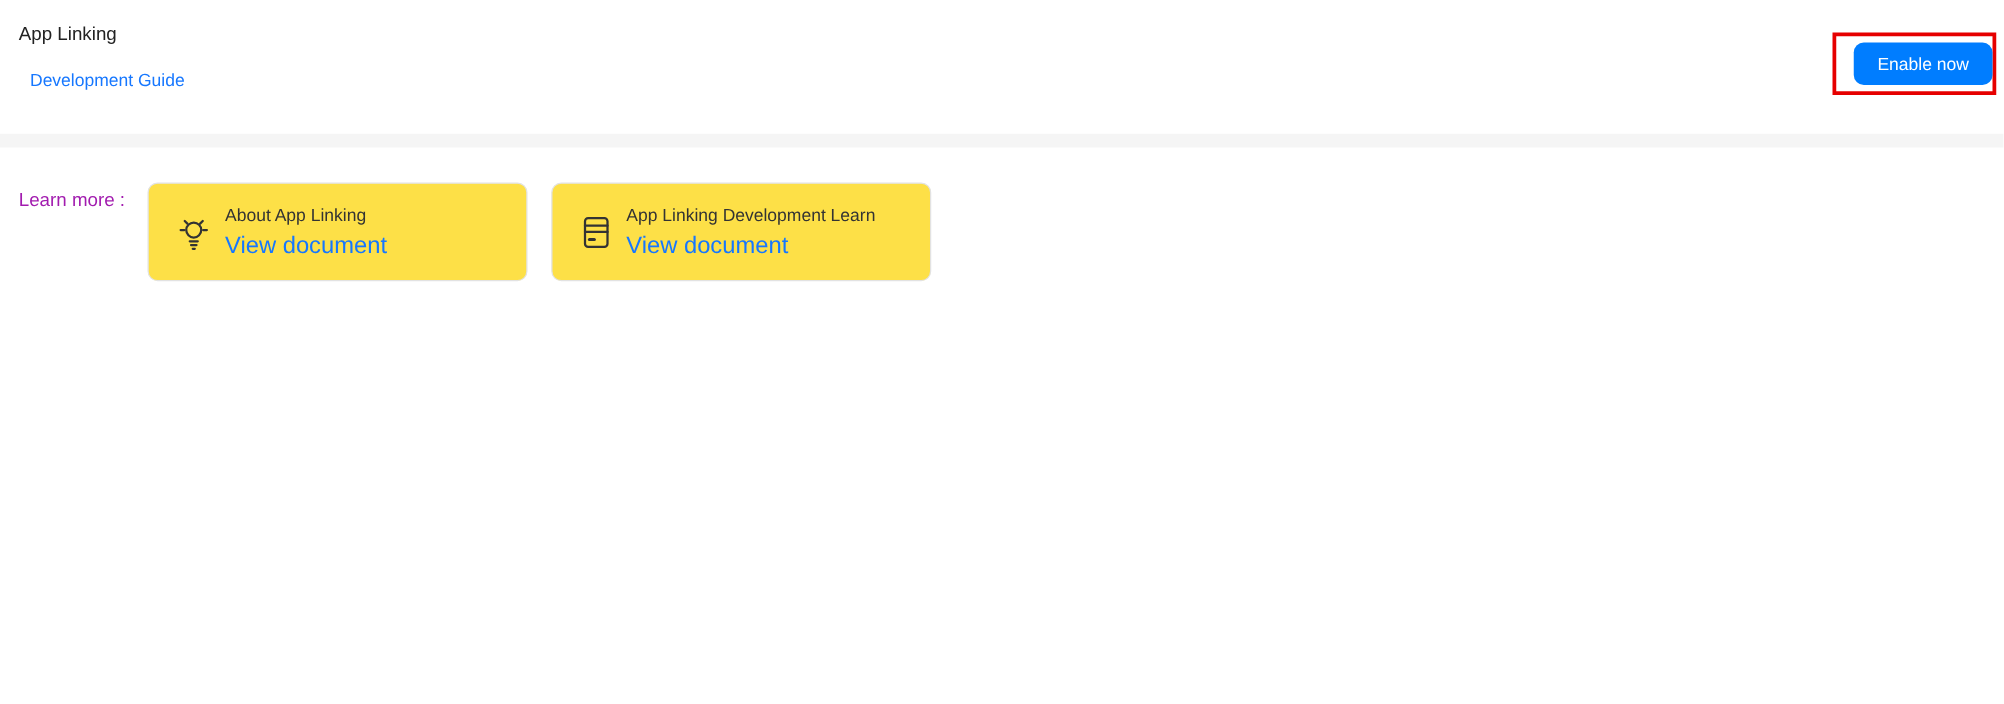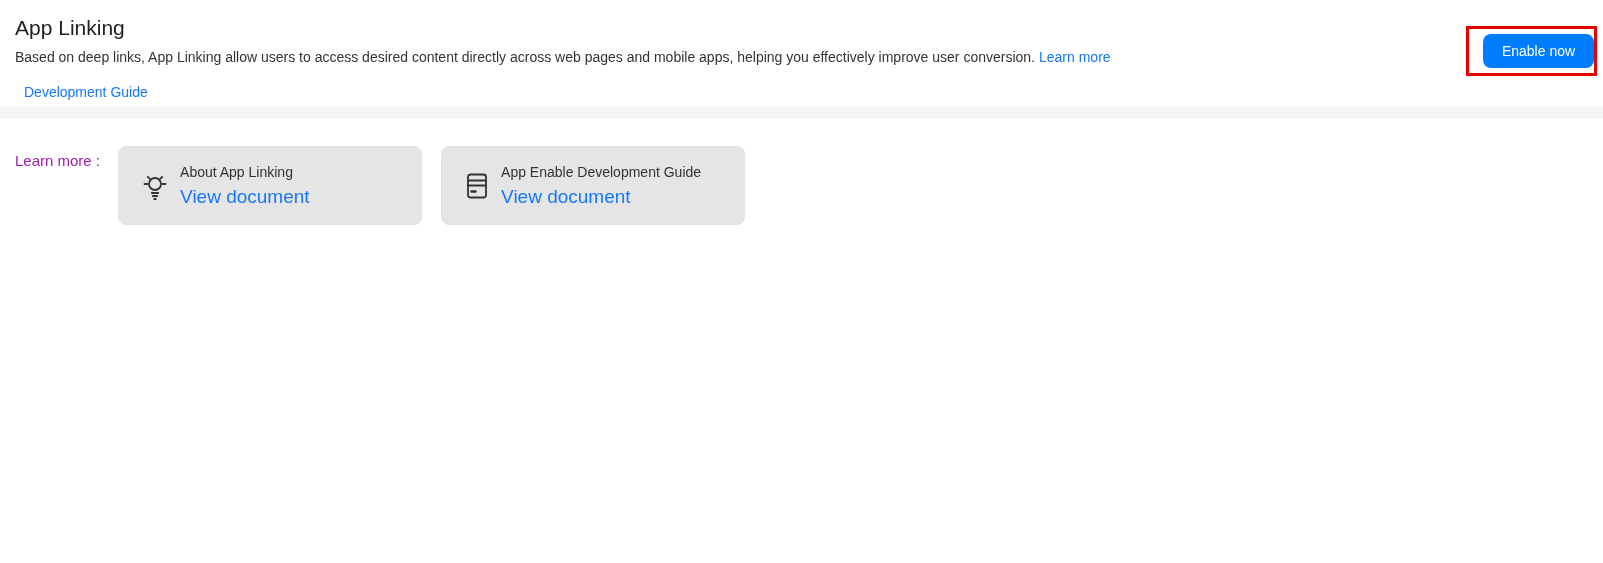--- a/index.html
+++ b/index.html
@@ -16,21 +16,21 @@
     overflow: hidden;
   }
   
   .header {
     position: relative;
     height: 107px;
     padding: 16px 15px 0 15px;
   }
   .page-title {
     margin: 0 0 9px 0;
-    font-size: 21px;
+    font-size: 15px;
     line-height: 23px;
     font-weight: 400;
     color: #222;
   }
   .desc {
     margin: 0;
     font-size: 14px;
     line-height: 19px;
     color: #333;
     white-space: nowrap;
@@ -87,21 +87,21 @@
     font-size: 15px;
     color: #a21caf;
     margin: 6px 18px 0 0;
     white-space: nowrap;
   }
   .card {
     width: 304px;
     height: 79px;
     border: 1px solid #e2e2e2;
     border-radius: 8px;
-    background: #e5e5e5;
+    background: #fde047;
     display: flex;
     align-items: center;
     margin-right: 19px;
   }
   .card-icon {
     flex: none;
     margin-left: 23px;
     display: flex;
     align-items: center;
   }
@@ -121,21 +121,20 @@
     stroke-linecap: round;
   }
 </style>
 </head>
 <body>
 
 <div class="page">
 
   <header class="header">
     <h1 class="page-title">App Linking</h1>
-    <p class="desc"><span>Based on deep links, App Linking allow users to access desired content directly across web pages and mobile apps, helping you effectively improve user conversion.</span><a class="link">Learn more</a></p>
     <div class="dev-guide-line">
       <a class="link">Development Guide</a>
     </div>
 
     <div class="annotation-box">
       <button class="primary-btn">Enable now</button>
     </div>
   </header>
 
   <div class="divider-band"></div>
@@ -165,19 +164,19 @@
     <div class="card">
       <span class="card-icon">
         <svg width="24" height="28" viewBox="0 0 24 28">
           <rect class="stroke" x="3" y="2.5" width="18" height="23" rx="2.5"></rect>
           <line class="stroke" x1="3" y1="8.5" x2="21" y2="8.5"></line>
           <line class="stroke" x1="3" y1="13.5" x2="21" y2="13.5"></line>
           <line class="stroke" x1="6.5" y1="19.5" x2="10.5" y2="19.5" style="stroke-width:2.4"></line>
         </svg>
       </span>
       <div class="card-body">
-        <div class="card-title">App Enable Development Guide</div>
+        <div class="card-title">App Linking Development Learn</div>
         <a class="link card-link">View document</a>
       </div>
     </div>
   </main>
 
 </div>
 
 </body></html>

